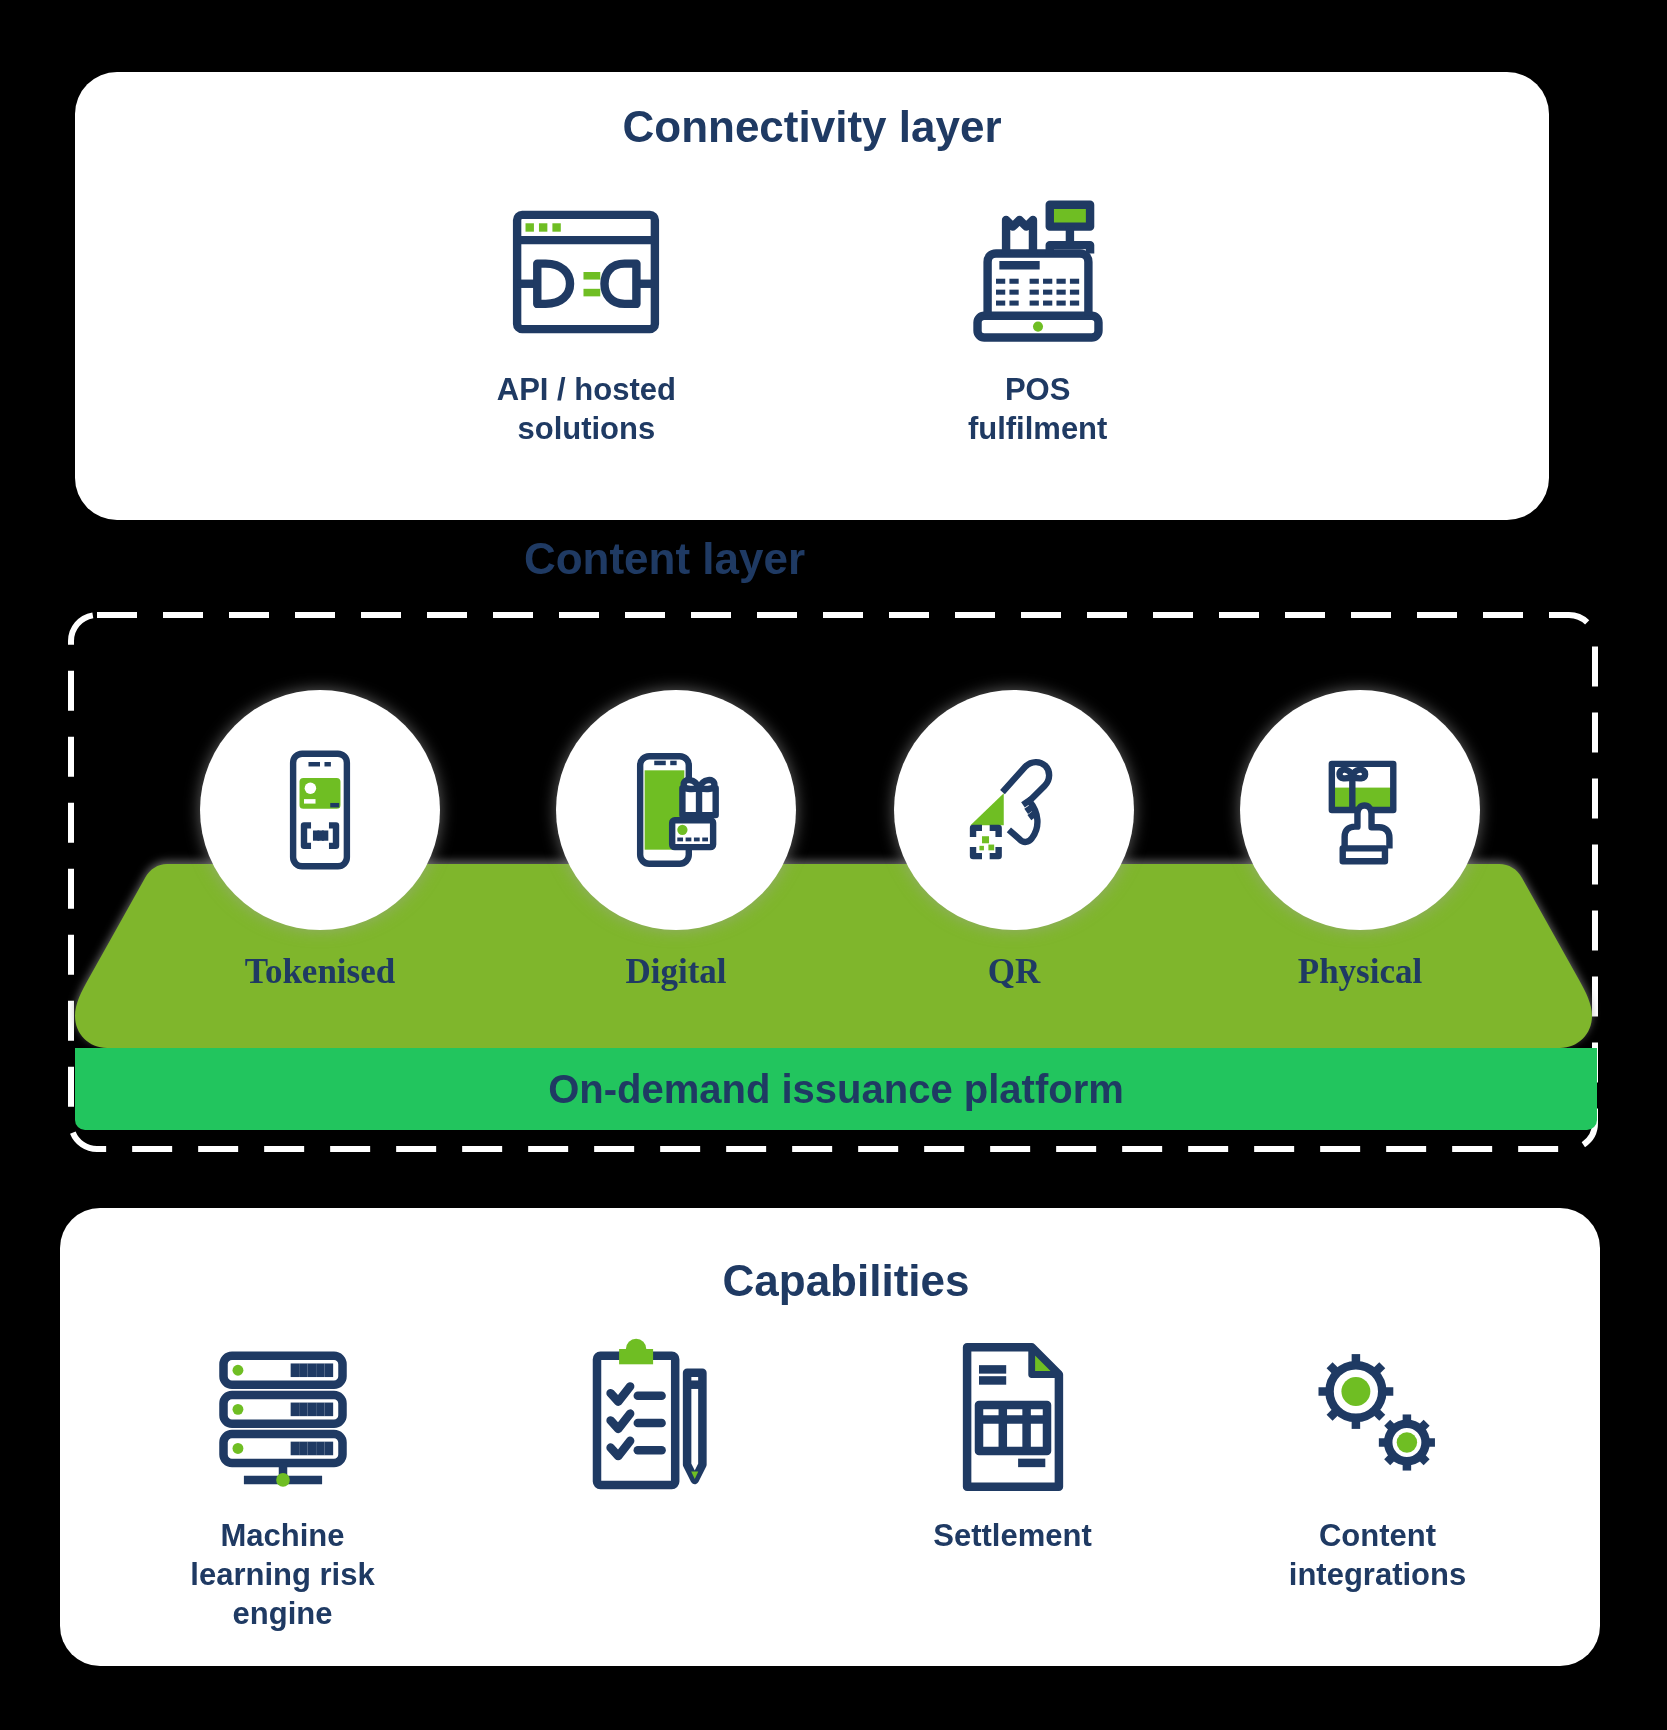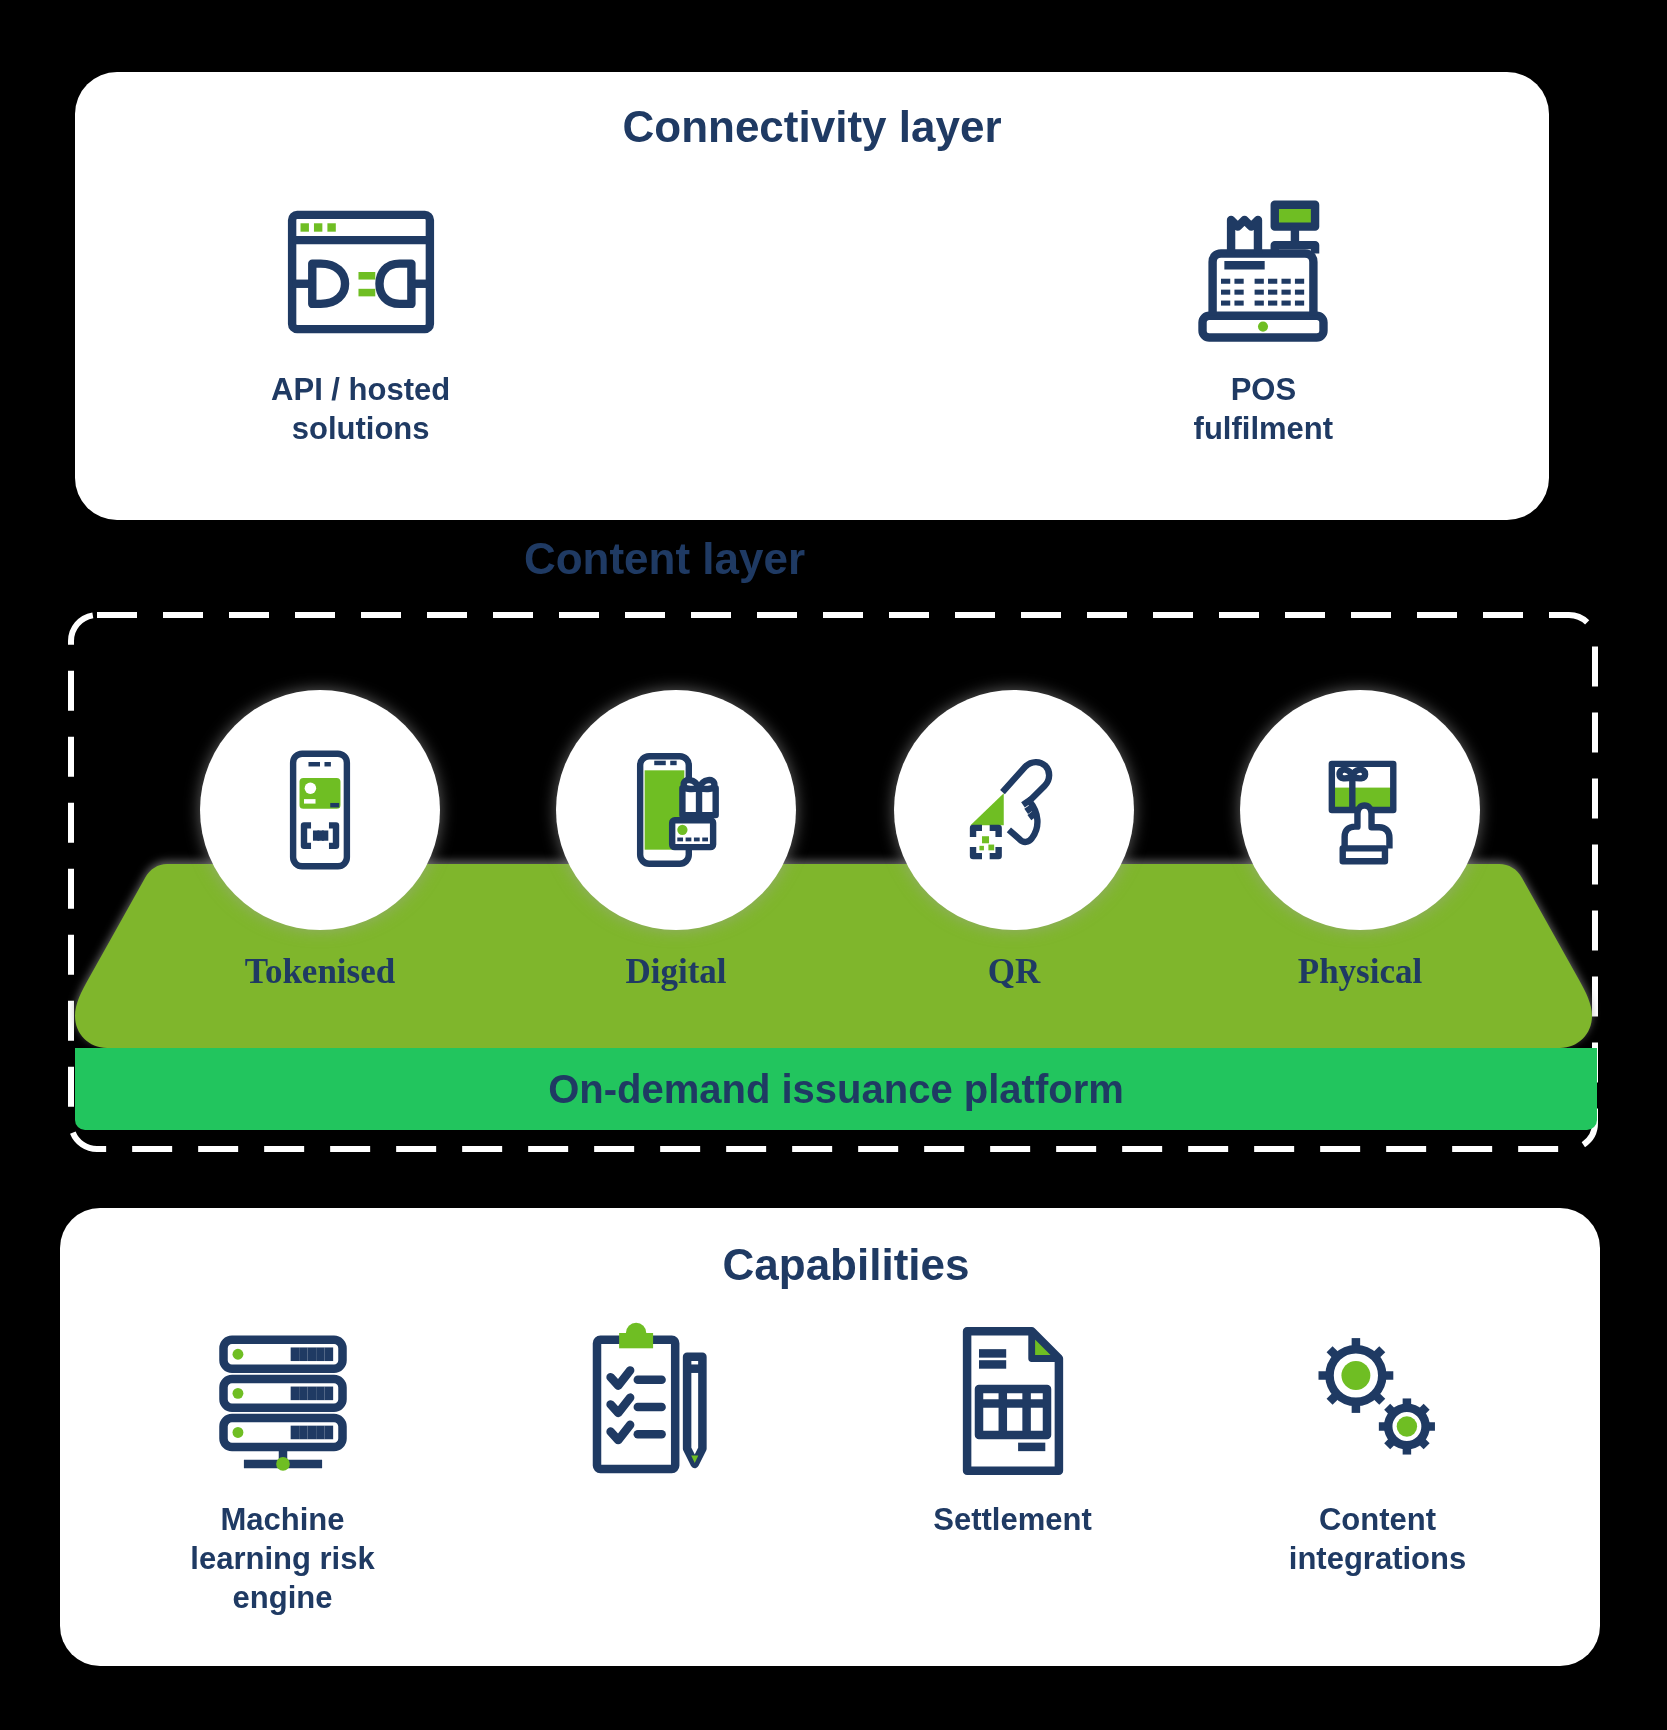--- a/index.html
+++ b/index.html
@@ -1,20 +1,20 @@
 <!DOCTYPE html>
 <html><head>
 <meta charset="utf-8">
 <style>
   html,body{margin:0;padding:0;background:#000;}
   body{width:1667px;height:1730px;position:relative;overflow:hidden;
        font-family:"Liberation Sans",sans-serif;color:#1f3a63;}
   .card{position:absolute;background:#fff;border-radius:42px;}
   .section-title{text-align:center;font-weight:700;font-size:44px;letter-spacing:0;}
-  .row{display:flex;justify-content:space-between;align-items:flex-start;}
+  .row{display:flex;justify-content:center;align-items:flex-start;}
   .col{display:flex;flex-direction:column;align-items:center;}
   .item-label{font-weight:700;font-size:31px;line-height:1.26;text-align:center;
               white-space:pre-line;margin-top:14px;}
   svg{display:block;}
   .ic{stroke:#1f3a63;fill:none;stroke-width:5;stroke-linejoin:round;}
   .icf{fill:#1f3a63;stroke:none;}
   .gf{fill:#6fbe23;stroke:none;}
   .wf{fill:#ffffff;stroke:none;}
 
   
@@ -33,21 +33,21 @@
                   display:flex;align-items:center;justify-content:center;}
   #platform-strip .section-title{font-size:40px;}
   .bubble{position:absolute;top:690px;width:240px;height:240px;border-radius:50%;
           background:#fff;z-index:4;display:flex;align-items:center;justify-content:center;
           box-shadow:0 0 16px rgba(165,165,165,.6);}
   .bubble-label{position:absolute;top:952px;width:260px;text-align:center;z-index:5;
                 font-weight:700;font-size:35px;font-family:Liberation Serif, serif;}
 
   
   #capabilities-card{left:60px;top:1208px;width:1540px;height:458px;border-radius:40px;}
-  #capabilities-card .section-title{margin-top:32px;padding-left:32px;}
+  #capabilities-card .section-title{margin-top:48px;padding-left:32px;}
   #capabilities-card .row{margin-top:26px;padding:0 40px;}
   #capabilities-card .col{width:25%;}
 </style>
 </head>
 <body>
 
 <div class="card" id="connectivity-card">
   <div class="section-title">Connectivity layer</div>
   <div class="row">
 

